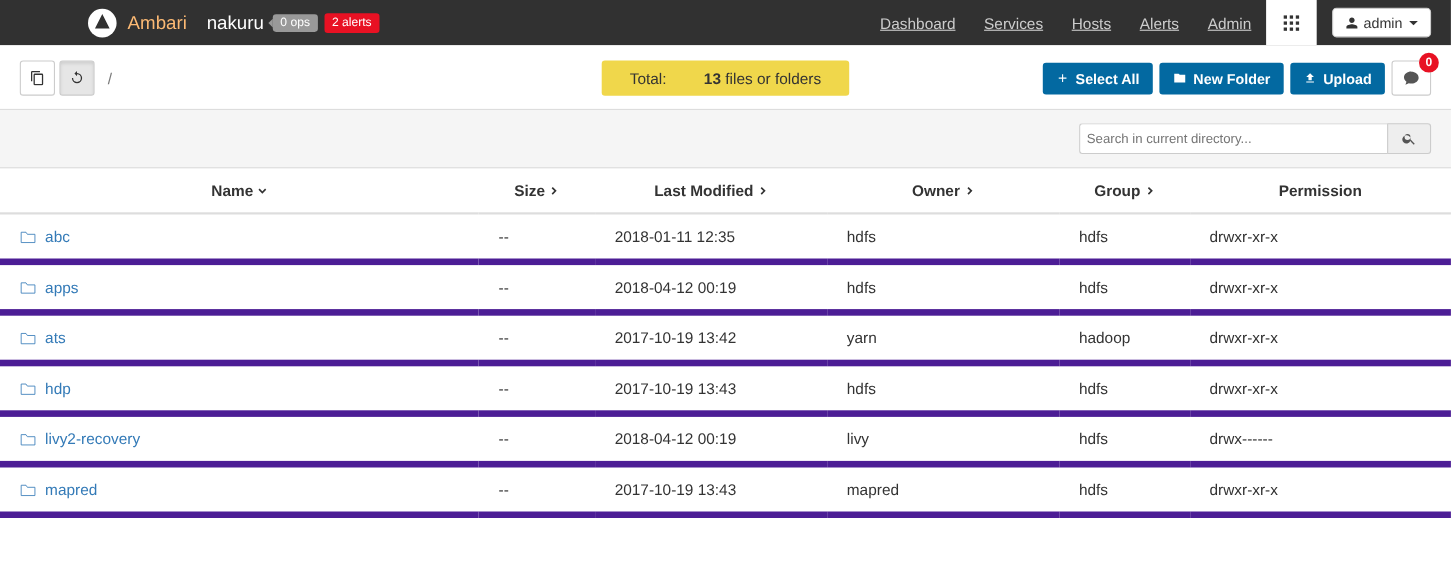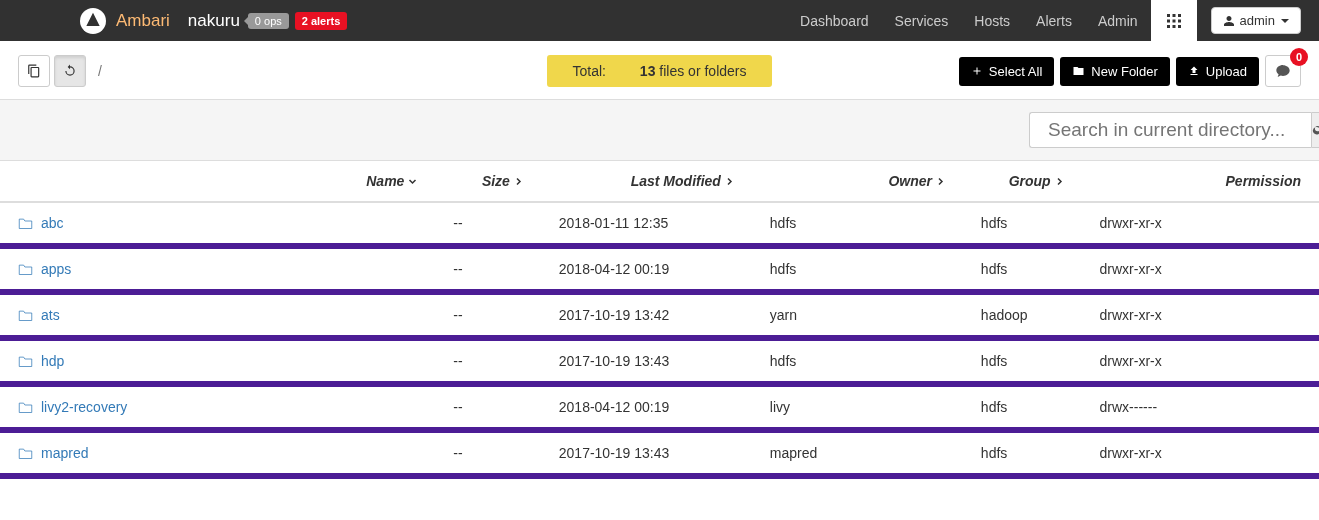--- a/index.html
+++ b/index.html
@@ -6,51 +6,51 @@
   body { font-family: "Helvetica Neue", Helvetica, Arial, sans-serif; font-size: 14px; color: #333; background: #fff; }
 
   
   .navbar { background: #313131; height: 41px; display: flex; align-items: center; padding: 0 18px 0 80px; color: #fff; }
   .navbar .logo { width: 26px; height: 26px; border-radius: 50%; background: #fff; display: flex; align-items: center; justify-content: center; margin-right: 10px; }
   .navbar .logo svg { width: 20px; height: 20px; }
   .navbar .brand { font-size: 17px; color: #fdba74; margin-right: 18px; }
   .navbar .cluster { font-size: 17px; color: #fff; margin-right: 8px; }
   .badge-ops { background: #999; color: #fff; font-size: 11px; padding: 2px 7px; border-radius: 3px; margin-right: 6px; position: relative; }
   .badge-ops::before { content:""; position:absolute; left:-4px; top:50%; transform:translateY(-50%); width:0;height:0;border-top:4px solid transparent;border-bottom:4px solid transparent;border-right:4px solid #999; }
-  .badge-alerts { background: #e81123; color: #fff; font-size: 11px; font-weight: bold; padding: 3px 7px; border-radius: 3px; }
+  .badge-alerts { background: #e81123; color: #fff; font-size: 11px; font-weight: normal; padding: 3px 7px; border-radius: 3px; }
   .nav-spacer { flex: 1; }
-  .nav-link { color: #ccc; font-size: 14px; padding: 0 13px; height:41px; display:flex; align-items:center; cursor:pointer; }
+  .nav-link { color: #ccc; font-size: 14px; padding: 0 13px; height:41px; display:flex; align-items:center; cursor:pointer;text-decoration:underline; }
   .nav-apps { background: #fff; width: 46px; display:flex; align-items:center; justify-content:center; height:41px; }
   .nav-apps svg { fill:#333; }
   .admin-btn { background: #fff; color: #333; border: 1px solid #ccc; border-radius: 4px; padding: 5px 11px; margin-left: 14px; display:flex; align-items:center; font-size:13px; cursor:pointer; }
   .admin-btn svg { margin-right:5px; }
   .admin-btn .caret { margin-left:6px; width:0;height:0;border-left:4px solid transparent;border-right:4px solid transparent;border-top:4px solid #333; }
 
   
   .toolbar { display:flex; align-items:center; padding: 14px 18px 12px; position:relative; }
   .tb-btn { border:1px solid #ccc; background:#fff; width:32px; height:32px; display:flex;align-items:center;justify-content:center; border-radius:3px; margin-right:4px; cursor:pointer; }
   .tb-btn.active { background:#e6e6e6; box-shadow: inset 0 2px 3px rgba(0,0,0,.1);}
   .crumb-sep { margin-left:8px; color:#777; font-size:14px; }
   .total-badge { position:absolute; left:50%; transform:translateX(-50%); background:#f0d74b; color:#333; padding:8px 26px; border-radius:3px; font-size:14px; }
   .total-badge b { font-weight:bold;margin-left:30px; }
   .tb-right { margin-left:auto; display:flex; align-items:center; }
-  .btn-primary { background:#000000; color:#fff; border:none; border-radius:3px; padding:7px 12px; font-size:13px; margin-left:6px; cursor:pointer; display:flex; align-items:center; }
+  .btn-primary { background:#0369a1; color:#fff; border:none; border-radius:3px; padding:7px 12px; font-size:13px; margin-left:6px; cursor:pointer; display:flex; align-items:center;font-weight:bold; }
   .btn-primary svg { margin-right:6px; fill:#fff; }
   .msg-btn { border:1px solid #ccc; background:#fff; border-radius:3px; width:36px; height:32px; display:flex;align-items:center;justify-content:center; margin-left:6px; position:relative; cursor:pointer; }
   .msg-count { position:absolute; top:-8px; right:-8px; background:#e81123; color:#fff; border-radius:50%; width:18px; height:18px; font-size:11px; display:flex;align-items:center;justify-content:center; font-weight:bold; }
 
   
   .search-row { background:#f5f5f5; border:1px solid #ddd; border-left:none; border-right:none; padding:12px 18px; display:flex; }
   .search-wrap { margin-left:auto; display:flex; width:320px; }
-  .search-wrap input { flex:1; border:1px solid #ccc; border-right:none; padding:6px 18px; font-size:19px; border-radius:3px 0 0 3px; outline:none;margin-left:48px; }
+  .search-wrap input { flex:1; border:1px solid #ccc; border-right:none; padding:6px 6px; font-size:12px; border-radius:3px 0 0 3px; outline:none; }
   .search-wrap button { border:1px solid #ccc; background:#eee; width:40px; border-radius:0 3px 3px 0; cursor:pointer; display:flex;align-items:center;justify-content:center;}
 
   
   table { width:100%; border-collapse:collapse; }
-  thead th { text-align:right; font-weight:bold; font-size:14px; padding:12px 18px; border-bottom:2px solid #ddd; color:#333; cursor:pointer;font-style:italic; }
+  thead th { text-align:center; font-weight:bold; font-size:14px; padding:12px 18px; border-bottom:2px solid #ddd; color:#333; cursor:pointer; }
   tbody td { padding:12px 18px; border-bottom:6px solid #4c1d95; font-size:14px; color:#333; }
   tbody tr:first-child td { border-top: none; }
   .folder-link { color:#337ab7; cursor:pointer; display:flex; align-items:center; }
   .folder-link svg { margin-right:8px; fill:none; stroke:#337ab7; stroke-width:1.2; }
   .hl { background:#ffff33; display:inline-block; padding:2px 38px 2px 0; }
 
   
   .col-name { width: 33%; }
   .col-size { width: 8%; }
   .col-mod  { width: 16%; }

